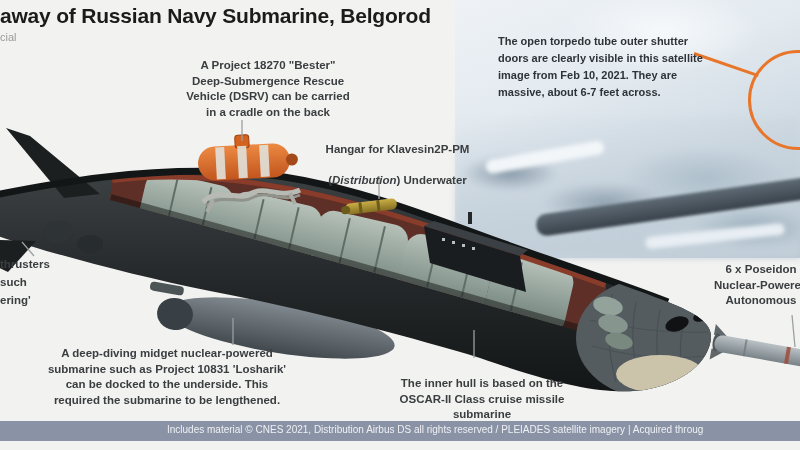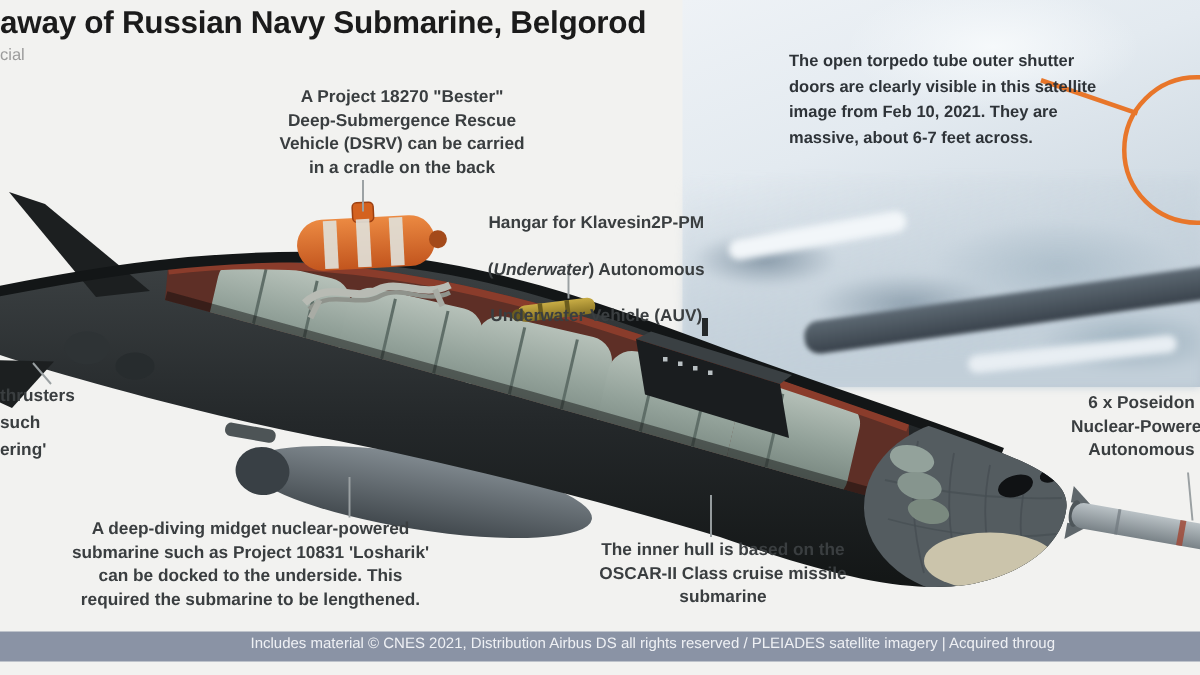--- a/index.html
+++ b/index.html
@@ -11,21 +11,21 @@
          color:#1b1b1b;letter-spacing:-0.2px;white-space:nowrap;}
   .subtitle{position:absolute;left:0;top:31px;font-size:11px;color:#9b9b9b;}
 
   .lbl{position:absolute;font-size:11.5px;font-weight:600;color:#3a3e40;
        text-align:center;white-space:pre-line;line-height:1.35;}
   .lbl.left{text-align:left;}
   .lbl i{font-style:italic;}
 
   .sat-note{position:absolute;left:498px;top:33px;width:248px;
             font-size:11px;font-weight:600;color:#2e3338;line-height:1.55;
-            text-align:left;white-space:pre-line;z-index:6;margin-left:28px;}
+            text-align:left;white-space:pre-line;z-index:6;}
 
   
   .sat{position:absolute;left:455px;top:0;width:345px;height:258px;z-index:1;
        background:
          radial-gradient(140px 60px at 60% 12%, #f6f9fb 0%, rgba(246,249,251,0) 70%),
          linear-gradient(160deg,#eef2f6 0%,#e3eaf0 35%,#cdd8e1 70%,#b9c6d1 100%);}
   .sat .ice{position:absolute;left:0;top:118px;width:345px;height:140px;
        filter:blur(3px);
        background:
          radial-gradient(70px 26px at 55px 55px, #8799a8 0%, rgba(135,153,168,0) 70%),
@@ -225,34 +225,33 @@
 image from Feb 10, 2021. They are
 massive, about 6-7 feet across.</div>
 
     <div class="lbl" style="left:163px;top:58px;width:210px;">A Project 18270 "Bester"
 Deep-Submergence Rescue
 Vehicle (DSRV) can be carried
 in a cradle on the back</div>
 
     <div class="lbl" style="left:300px;top:126px;width:195px;">
       <div>Hangar for Klavesin2P-PM</div>
-      <div><span>(</span><i>Underwater</i><span>) Autonomous</span></div>
-      <div>Underwater Vehicle (AUV)</div>
+      <div><span>(</span><i>Distribution</i><span>) Underwater</span></div>
     </div>
 
     <div class="lbl left" style="left:0;top:256px;line-height:1.55;">thrusters
 such
 ering'</div>
 
     <div class="lbl" style="left:42px;top:346px;width:250px;">A deep-diving midget nuclear-powered
 submarine such as Project 10831 'Losharik'
 can be docked to the underside. This
 required the submarine to be lengthened.</div>
 
-    <div class="lbl" style="left:392px;top:360px;width:180px;">The inner hull is based on the
+    <div class="lbl" style="left:392px;top:376px;width:180px;">The inner hull is based on the
 OSCAR-II Class cruise missile
 submarine</div>
 
     <div class="lbl" style="left:702px;top:262px;width:118px;">6 x Poseidon
 Nuclear-Powered
 Autonomous</div>
   </div>
 
   <div class="footer">
     <span class="f-left">21</span>

